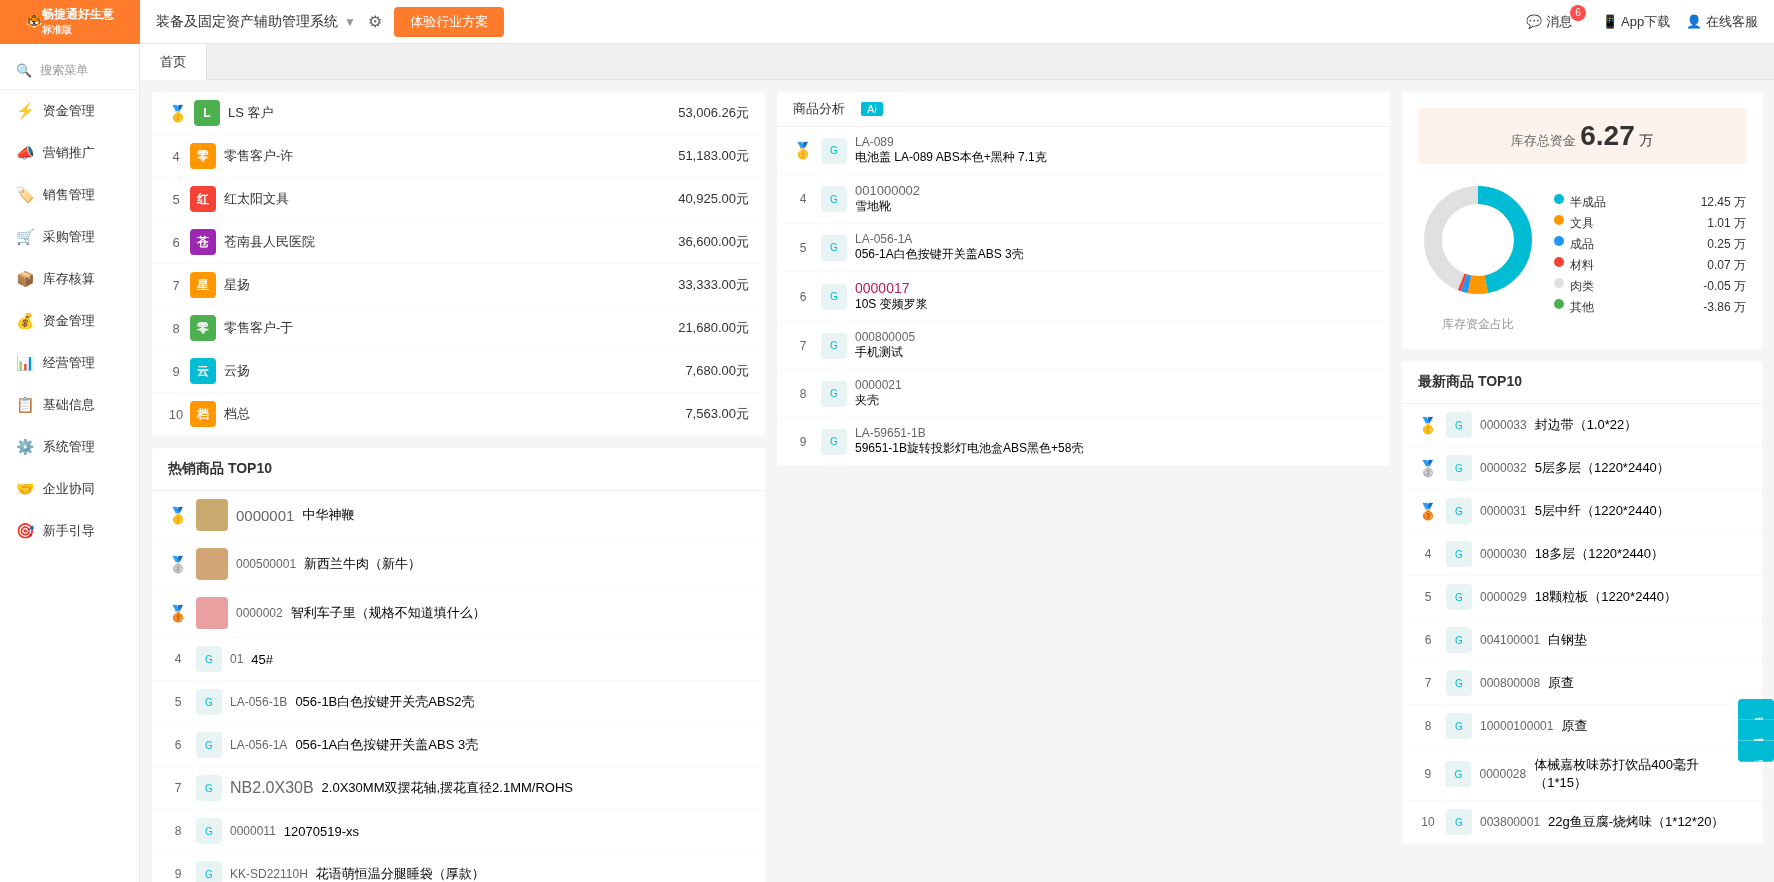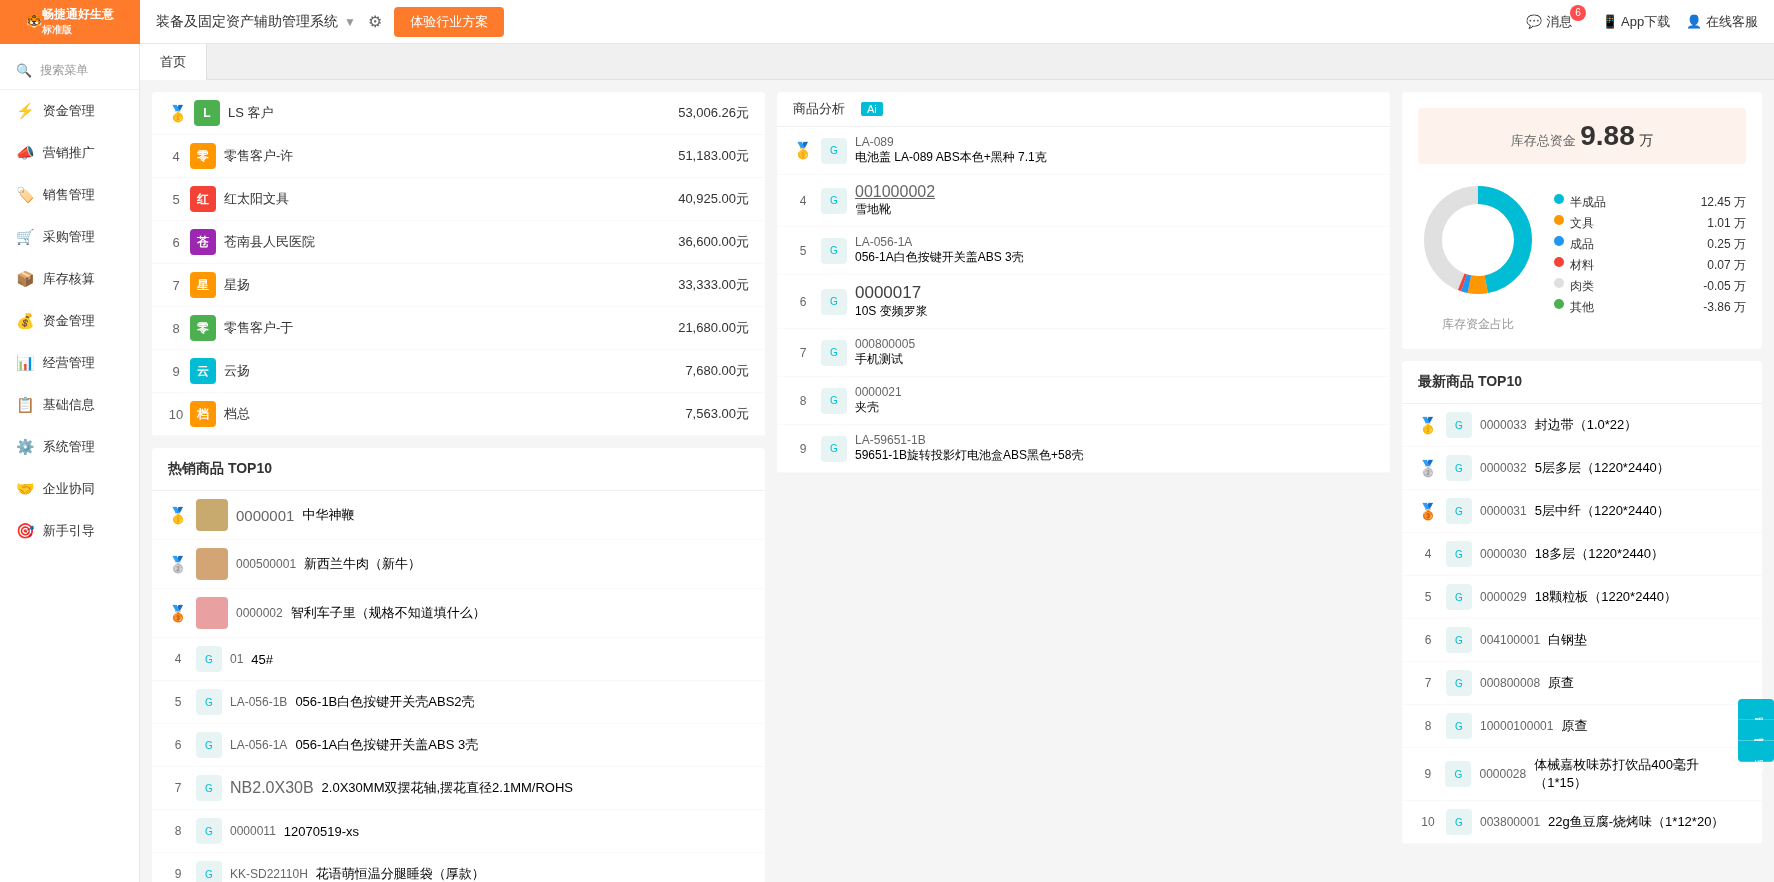--- a/index.html
+++ b/index.html
@@ -567,37 +567,37 @@
                 <div class="product-placeholder">G</div>
                 <div style="flex:1;">
                   <div style="font-size:12px;color:#666;">LA-089</div>
                   <div style="font-size:12px;">电池盖 LA-089 ABS本色+黑种 7.1克</div>
                 </div>
               </div>
               <div class="product-item">
                 <span style="color:#666;font-size:12px;width:20px;text-align:center;">4</span>
                 <div class="product-placeholder">G</div>
                 <div style="flex:1;">
-                  <div style="font-size:16px;color:#666;text-decoration:underline;">001000002</div>
+                  <div style="font-size:13px;color:#666;">001000002</div>
                   <div style="font-size:12px;">雪地靴</div>
                 </div>
               </div>
               <div class="product-item">
                 <span style="color:#666;font-size:12px;width:20px;text-align:center;">5</span>
                 <div class="product-placeholder">G</div>
                 <div style="flex:1;">
                   <div style="font-size:12px;color:#666;">LA-056-1A</div>
                   <div style="font-size:12px;">056-1A白色按键开关盖ABS 3壳</div>
                 </div>
               </div>
               <div class="product-item">
                 <span style="color:#666;font-size:12px;width:20px;text-align:center;">6</span>
                 <div class="product-placeholder">G</div>
                 <div style="flex:1;">
-                  <div style="font-size:17px;color:#404040;">0000017</div>
+                  <div style="font-size:14px;color:#be185d;">0000017</div>
                   <div style="font-size:12px;">10S 变频罗浆</div>
                 </div>
               </div>
               <div class="product-item">
                 <span style="color:#666;font-size:12px;width:20px;text-align:center;">7</span>
                 <div class="product-placeholder">G</div>
                 <div style="flex:1;">
                   <div style="font-size:12px;color:#666;">000800005</div>
                   <div style="font-size:12px;">手机测试</div>
                 </div>
@@ -621,21 +621,21 @@
             </div>
           </div>
         </div>
 
         <div style="display:flex;flex-direction:column;gap:12px;">
 
           <div class="card">
             <div class="inventory-card">
               <div class="inventory-total">
                 <span class="label">库存总资金</span>
-                <span class="value" style="font-size:28px;font-weight:bold;color:#333;">9.88</span>
+                <span class="value" style="font-size:28px;font-weight:bold;color:#333;">6.27</span>
                 <span class="unit">万</span>
               </div>
               <div class="chart-container">
 
                 <div class="donut-chart">
                   <svg width="120" height="120" viewBox="0 0 120 120">
 
                     <circle cx="60" cy="60" r="45" fill="none" stroke="#e0e0e0" stroke-width="18"></circle>
 
                     <circle cx="60" cy="60" r="45" fill="none" stroke="#00bcd4" stroke-width="18" stroke-dasharray="203.5 282.6" stroke-dashoffset="70.65" transform="rotate(-90 60 60)"></circle>

